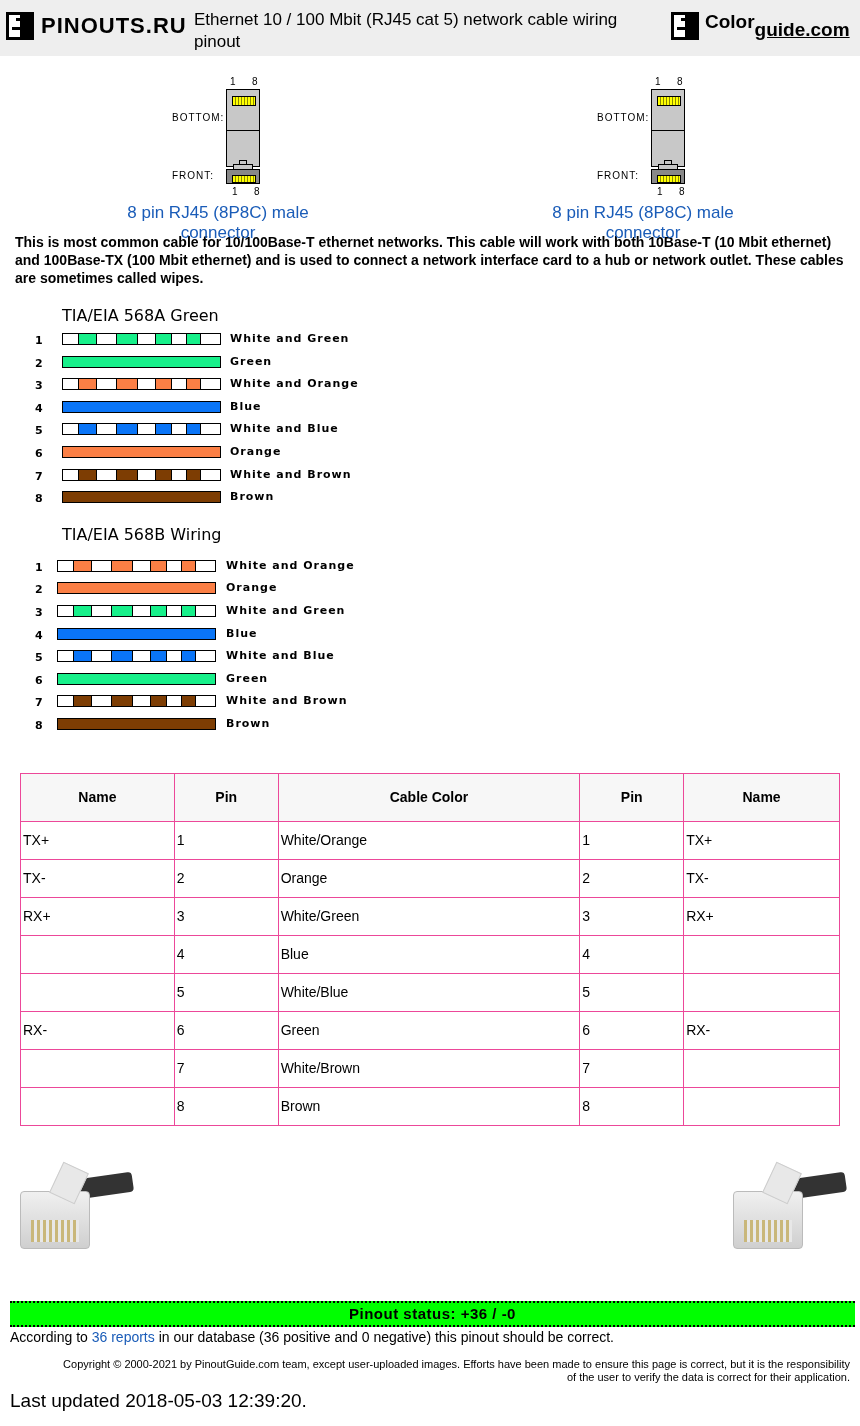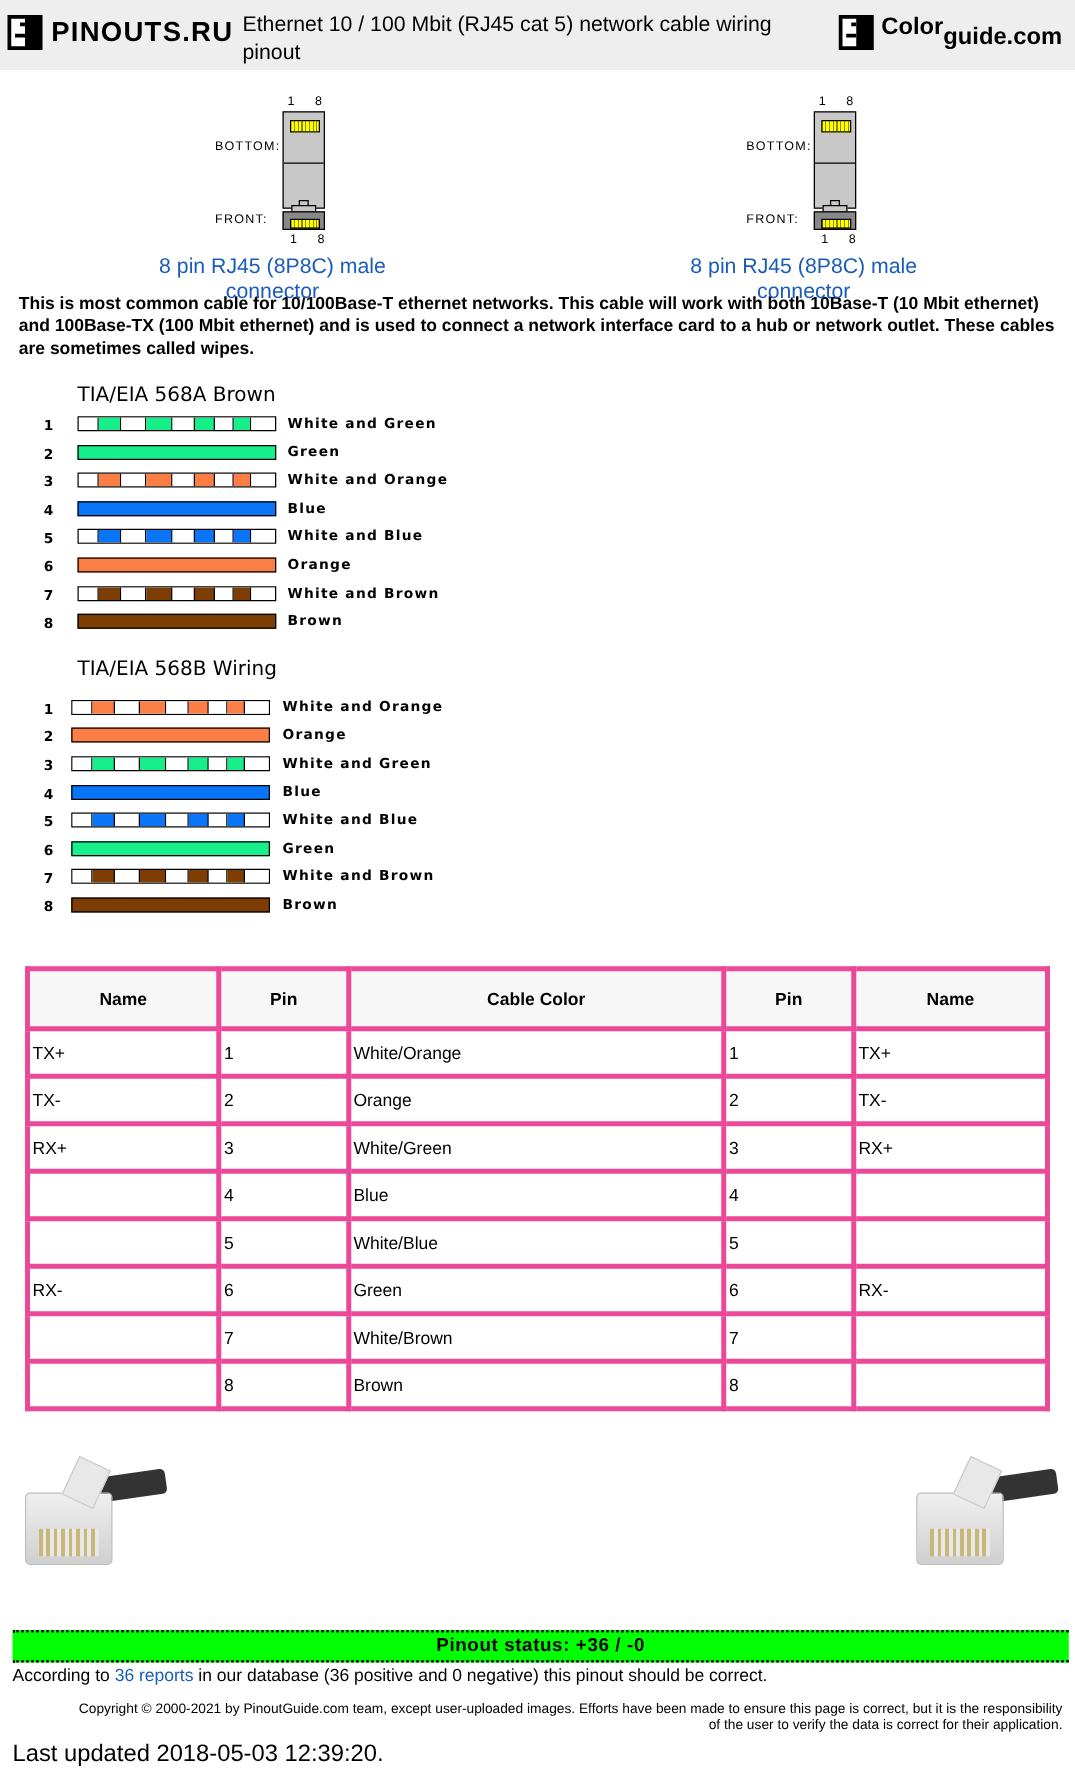--- a/index.html
+++ b/index.html
@@ -7,21 +7,21 @@
   .header { height: 56px; background: #eeeeee; position: relative; }
   .logo-left { position: absolute; left: 6px; top: 12px; display: flex; align-items: center; }
   .logo-icon { width: 28px; height: 28px; background: #000; position: relative; }
   .logo-icon .w1 { position: absolute; left: 3px; top: 3px; width: 11px; height: 22px; background: #fff; }
   .logo-icon .b1 { position: absolute; left: 6px; top: 15px; width: 8px; height: 3px; background: #000; }
   .logo-icon .b2 { position: absolute; left: 10px; top: 6px; width: 4px; height: 3px; background: #000; }
   .logo-text { font-weight: bold; font-size: 22px; margin-left: 7px; letter-spacing: 1px; }
   .page-title { position: absolute; left: 194px; top: 9px; font-size: 17px; line-height: 22px; width: 440px; }
   .logo-right { position: absolute; left: 671px; top: 12px; display: flex; align-items: flex-start; }
   .logo-right .t1 { font-weight: bold; font-size: 19px; margin-left: 6px; line-height: 20px; }
-  .logo-right .t2 { font-weight: bold; font-size: 19px; line-height: 20px; margin-top: 8px; }
+  .logo-right .t2 { font-weight: bold; font-size: 19px; line-height: 20px; margin-top: 8px; text-decoration: underline; }
 
   .connectors { position: relative; height: 165px; }
   .conn { position: absolute; top: 20px; width: 260px; height: 145px; }
   .conn .n18 { position: absolute; font-size: 10px; }
   .conn .lbl { position: absolute; font-size: 10px; letter-spacing: 1px; }
   .conn .body { position: absolute; width: 34px; height: 78px; background: #c8c8c8; border: 1px solid #000; }
   .conn .body .mid { position: absolute; left: 0; right: 0; top: 52%; border-top: 1px solid #000; }
   .conn .body .pins { position: absolute; left: 5px; top: 6px; width: 24px; height: 10px; background: #ffff00; border: 1px solid #000;
      background-image: repeating-linear-gradient(90deg, #ffff00 0 2px, #8a8a00 2px 3px); }
   .conn .front { position: absolute; width: 34px; height: 24px; }
@@ -37,21 +37,21 @@
   .wiring { position: relative; margin-top: 14px; }
   .wiring-title { font-size: 18px; margin-left: 62px; height: 30px; line-height: 30px; font-family: "DejaVu Sans", sans-serif; font-weight: normal; font-size: 16px; }
   .wire-row { position: relative; height: 22.6px; }
   .wire-num { position: absolute; left: 35px; top: 3px; font-weight: bold; font-size: 11px; font-family: "DejaVu Sans", sans-serif; }
   .wire-bar { position: absolute; top: 2px; height: 12px; border: 1px solid #000; overflow: hidden; display: flex; }
   .wire-bar .seg { height: 100%; border-right: 1px solid #000; }
   .wire-bar .seg:last-child { border-right: none; }
   .wire-label { position: absolute; top: 1px; font-weight: bold; font-size: 11px; font-family: "DejaVu Sans", sans-serif; letter-spacing: 1px; }
 
   .pin-table { margin: 34px 20px 0 20px; border-collapse: collapse; width: 820px; font-size: 14px; }
-  .pin-table th, .pin-table td { border: 4px solid #ec4899; padding: 0 2px; height: 38px; text-align: left; }
+  .pin-table th, .pin-table td { border: 1px solid #ec4899; padding: 0 2px; height: 38px; text-align: left; }
   .pin-table th { height: 48px; background: #f7f7f7; text-align: center; font-weight: bold; }
 
   .photos { position: relative; height: 170px; }
   .photo { position: absolute; top: 35px; width: 118px; height: 98px; }
   .photo .cable { position: absolute; left: 55px; top: 15px; width: 63px; height: 20px; background: #333; transform: rotate(-8deg); border-radius: 4px; }
   .photo .plug { position: absolute; left: 5px; top: 30px; width: 70px; height: 58px; background: linear-gradient(#f0f0f0, #cfcfcf); border: 1px solid #bbb; border-radius: 4px; }
   .photo .plug .contacts { position: absolute; left: 10px; top: 28px; width: 48px; height: 22px;
      background-image: repeating-linear-gradient(90deg, #c9b77a 0 3px, #e8e8e8 3px 6px); }
   .photo .latch { position: absolute; left: 40px; top: 5px; width: 28px; height: 34px; background: #e8e8e8; border: 1px solid #ccc; transform: rotate(25deg); }
 
@@ -125,21 +125,21 @@
       </div>
     <span class="n18" style="left:144px;top:110px">1</span>
     <span class="n18" style="left:166px;top:110px">8</span>
     <a class="caption" style="left:0;top:127px" href="#">8 pin RJ45 (8P8C) male connector</a>
   </div>
 </div>
 
 <p class="desc">This is most common cable for 10/100Base-T ethernet networks. This cable will work with both 10Base-T (10 Mbit ethernet) and 100Base-TX (100 Mbit ethernet) and is used to connect a network interface card to a hub or network outlet. These cables are sometimes called wipes.</p>
 
 <div class="wiring" id="w568a">
-  <div class="wiring-title">TIA/EIA 568A Brown</div>
+  <div class="wiring-title">TIA/EIA 568A Green</div>
 <div class="wire-row">
       <span class="wire-num">1</span>
       <div class="wire-bar" style="left: 62px; width: 159px;">
         <div class="seg" style="width: 16px; flex: 16 0 0px; background: rgb(255, 255, 255);"></div>
         <div class="seg" style="width: 18px; flex: 18 0 0px; background: rgb(23, 240, 138);"></div>
         <div class="seg" style="width: 19px; flex: 19 0 0px; background: rgb(255, 255, 255);"></div>
         <div class="seg" style="width: 21px; flex: 21 0 0px; background: rgb(23, 240, 138);"></div>
         <div class="seg" style="width: 18px; flex: 18 0 0px; background: rgb(255, 255, 255);"></div>
         <div class="seg" style="width: 16px; flex: 16 0 0px; background: rgb(23, 240, 138);"></div>
         <div class="seg" style="width: 14px; flex: 14 0 0px; background: rgb(255, 255, 255);"></div>

